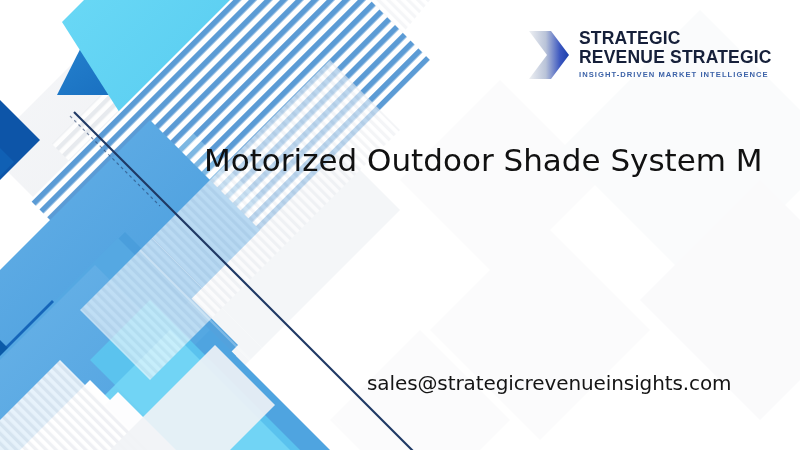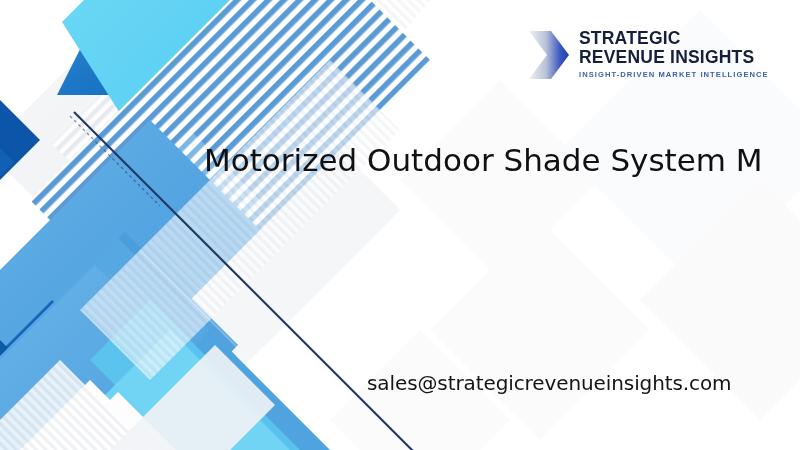--- a/index.html
+++ b/index.html
@@ -220,21 +220,21 @@
           <stop offset="0%" stop-color="#eef0f3"></stop>
           <stop offset="42%" stop-color="#b9c3d8"></stop>
           <stop offset="78%" stop-color="#3a56c0"></stop>
           <stop offset="100%" stop-color="#1b3faa"></stop>
         </linearGradient>
       </defs>
       <path d="M2 2 L24 2 L42 26 L24 50 L2 50 L20 26 Z" fill="url(#chevGrad)"></path>
     </svg>
     <div class="logo-text-wrap">
       <div class="logo-line1">STRATEGIC</div>
-      <div class="logo-line2">REVENUE INSIGHTS</div>
+      <div class="logo-line2">REVENUE STRATEGIC</div>
       <div class="logo-tagline">INSIGHT-DRIVEN MARKET INTELLIGENCE</div>
     </div>
   </div>
 
   <div class="title">Motorized Outdoor Shade System M</div>
 
   <div class="email">sales@strategicrevenueinsights.com</div>
 
 </div>
 

